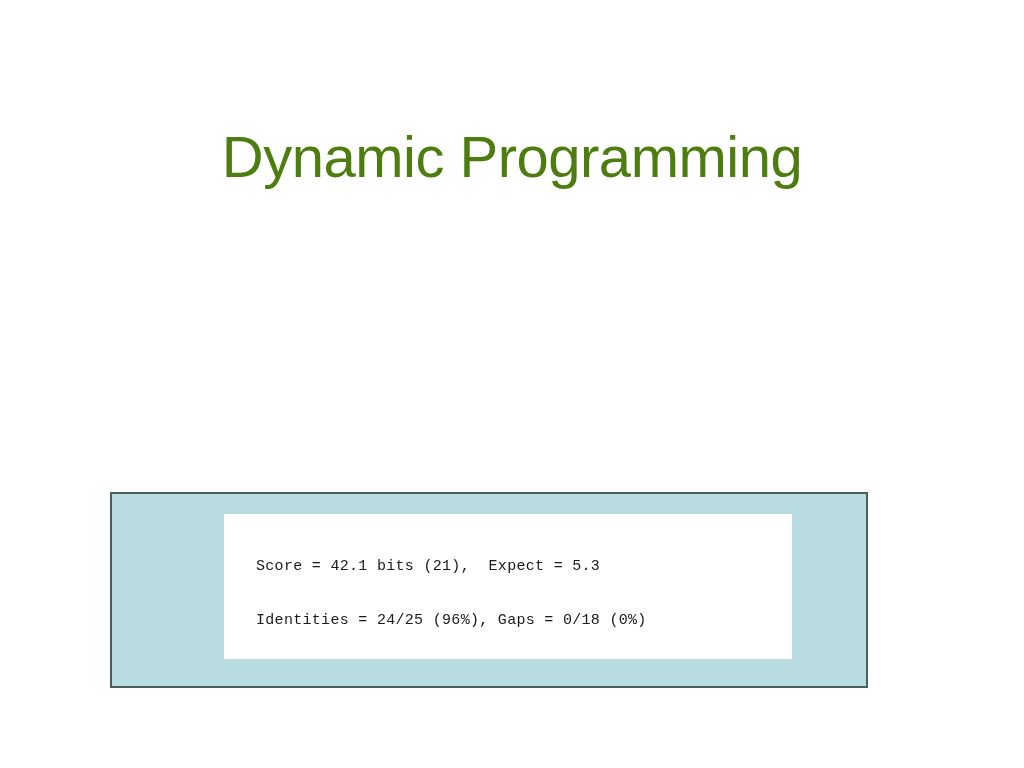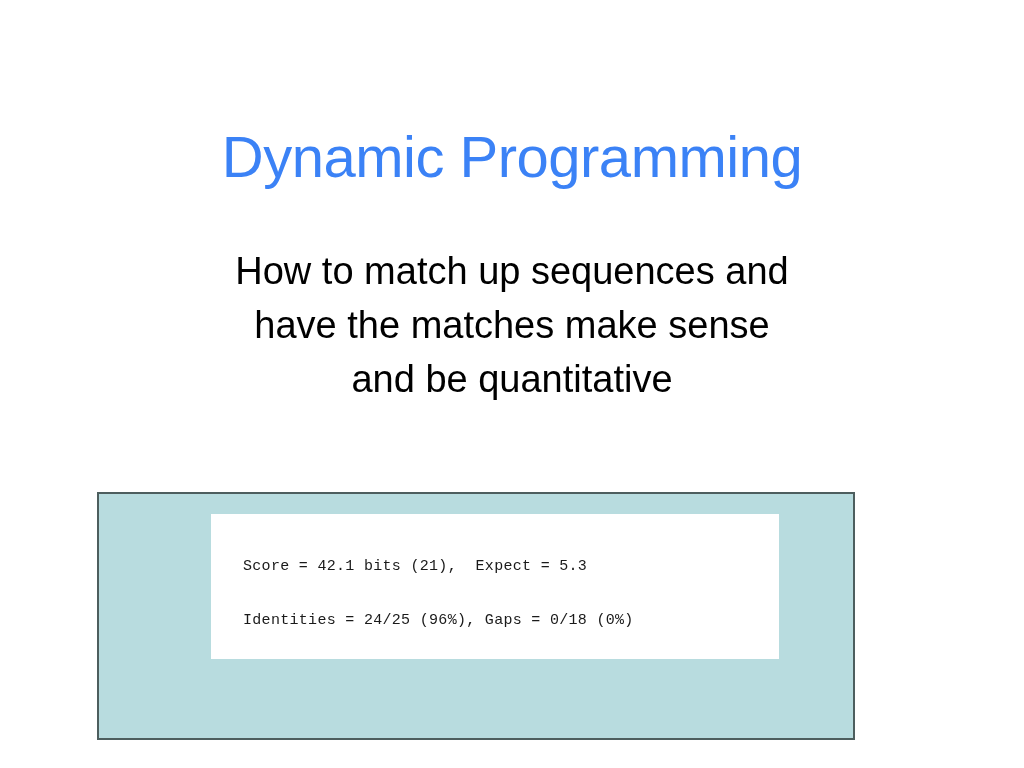--- a/index.html
+++ b/index.html
@@ -26,21 +26,21 @@
   .slide-title {
     position: absolute;
     top: 88px;
     left: 0;
     width: 1024px;
     text-align: center;
     font-family: "Liberation Sans", sans-serif;
     font-size: 58px;
     font-weight: normal;
     line-height: 1.05;
-    color: #3b82f6;
+    color: #4d7c0f;
     letter-spacing: -0.5px;
     white-space: nowrap;
   }
 
   
   .slide-subtitle {
     position: absolute;
     top: 245px;
     left: 150px;
     width: 724px;
@@ -52,24 +52,24 @@
     color: #000000;
   }
   .slide-subtitle .sub-line {
     display: block;
     white-space: nowrap;
   }
 
   
   .blast-panel {
     position: absolute;
-    left: 97px;
+    left: 110px;
     top: 492px;
     width: 758px;
-    height: 248px;
+    height: 196px;
     background: #b8dcdf;
     border: 2px solid #4d5e5e;
     box-sizing: border-box;
   }
 
   
   .blast-box {
     position: absolute;
     left: 112px;
     top: 20px;
@@ -95,25 +95,20 @@
     white-space: pre;
   }
 </style>
 </head>
 <body>
 
 <div class="slide">
 
   <h1 class="slide-title">Dynamic Programming</h1>
 
-  <div class="slide-subtitle">
-    <span class="sub-line">How to match up sequences and</span>
-    <span class="sub-line">have the matches make sense</span>
-    <span class="sub-line">and be quantitative</span>
-  </div>
 
   <div class="blast-panel">
 
     <div class="blast-box">
 
       <div class="blast-header">
         <span class="hline">Score = 42.1 bits (21),  Expect = 5.3</span>
         <span class="hline">Identities = 24/25 (96%), Gaps = 0/18 (0%)</span>
         
       </div>

